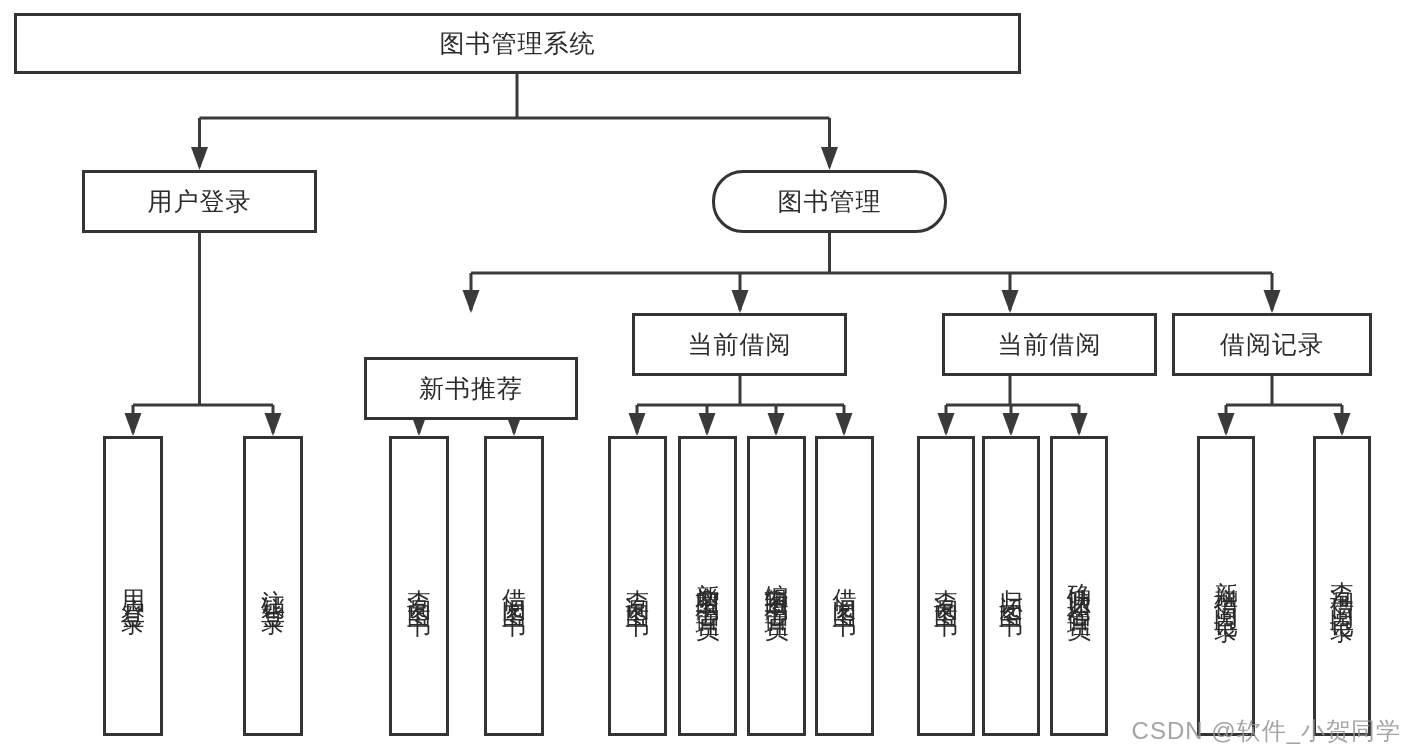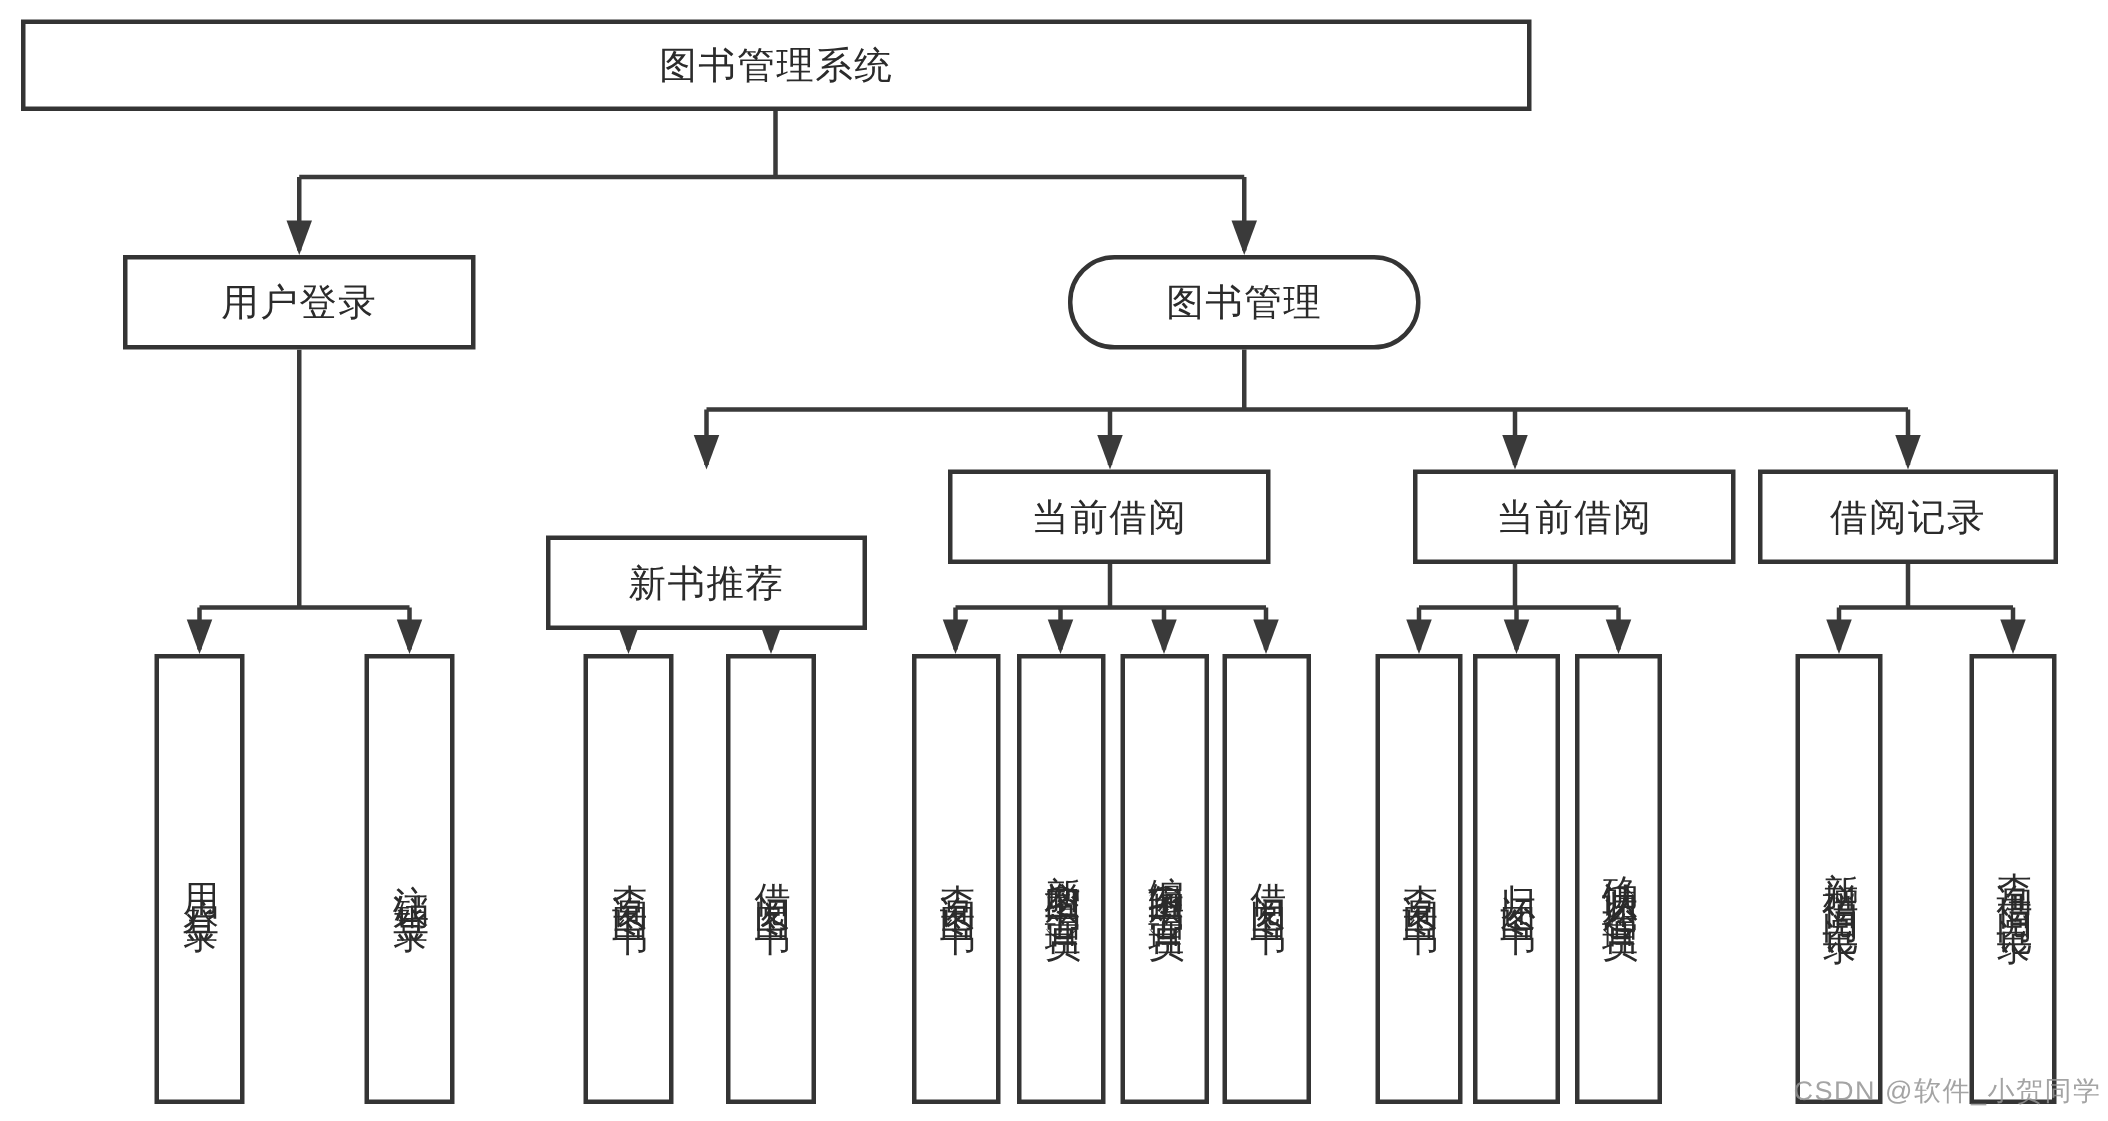--- a/index.html
+++ b/index.html
@@ -44,21 +44,21 @@
     text-orientation: mixed;
     font-size: 24px;
     letter-spacing: 8px;
     white-space: normal;
   }
   .vnode.long { letter-spacing: 5px; }
   #watermark {
     position: absolute;
     top: 715px;
     right: 4px;
-    font-size: 18px;
+    font-size: 24px;
     color: rgba(148, 148, 148, 0.85);
     letter-spacing: 1px;
     z-index: 5;
   }
 </style>
 </head>
 <body>
 
 <div id="stage">
 

